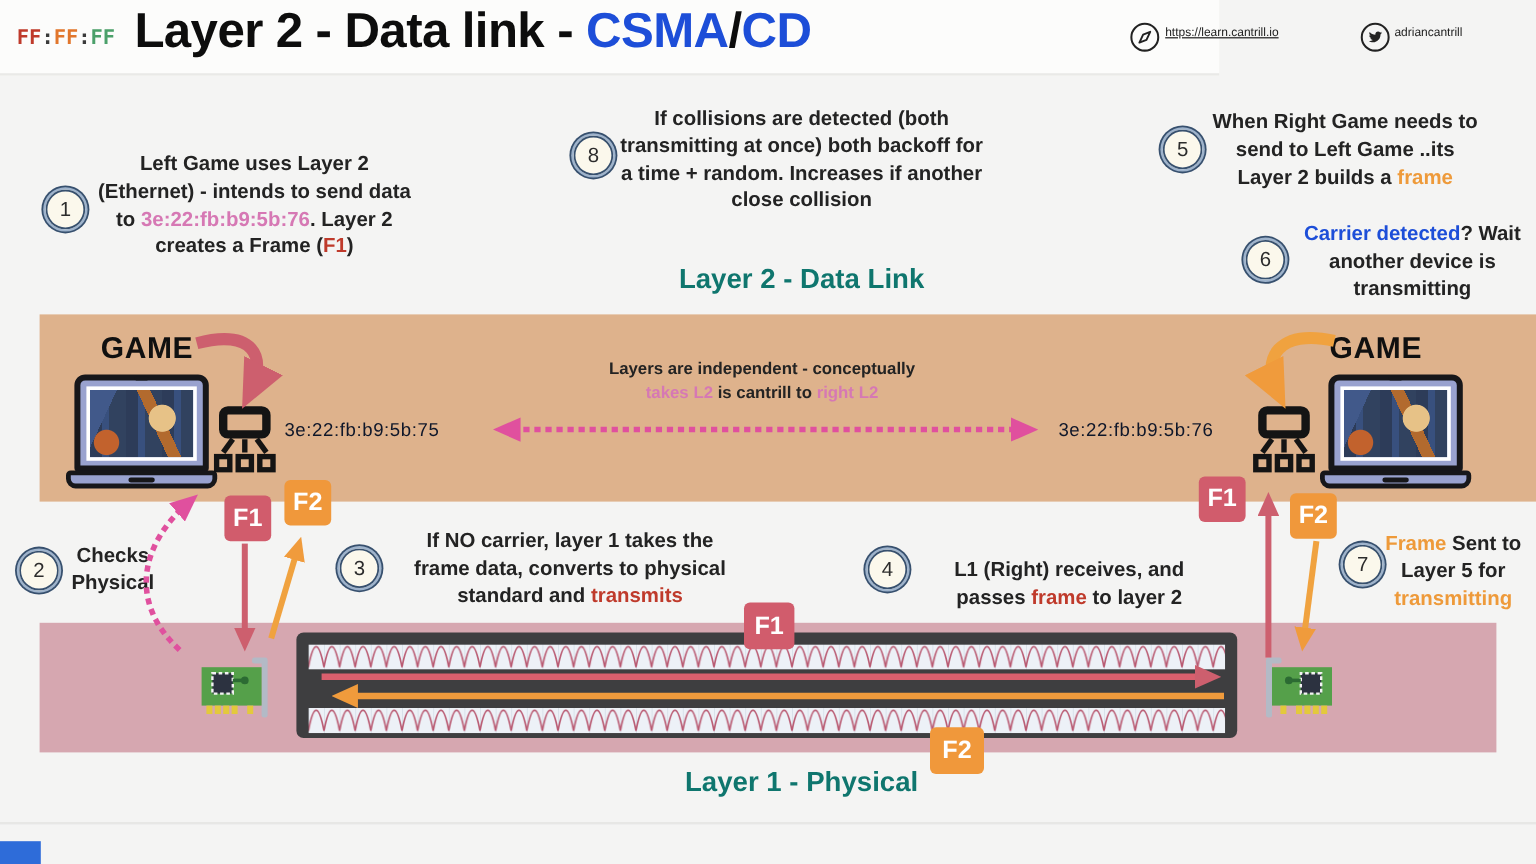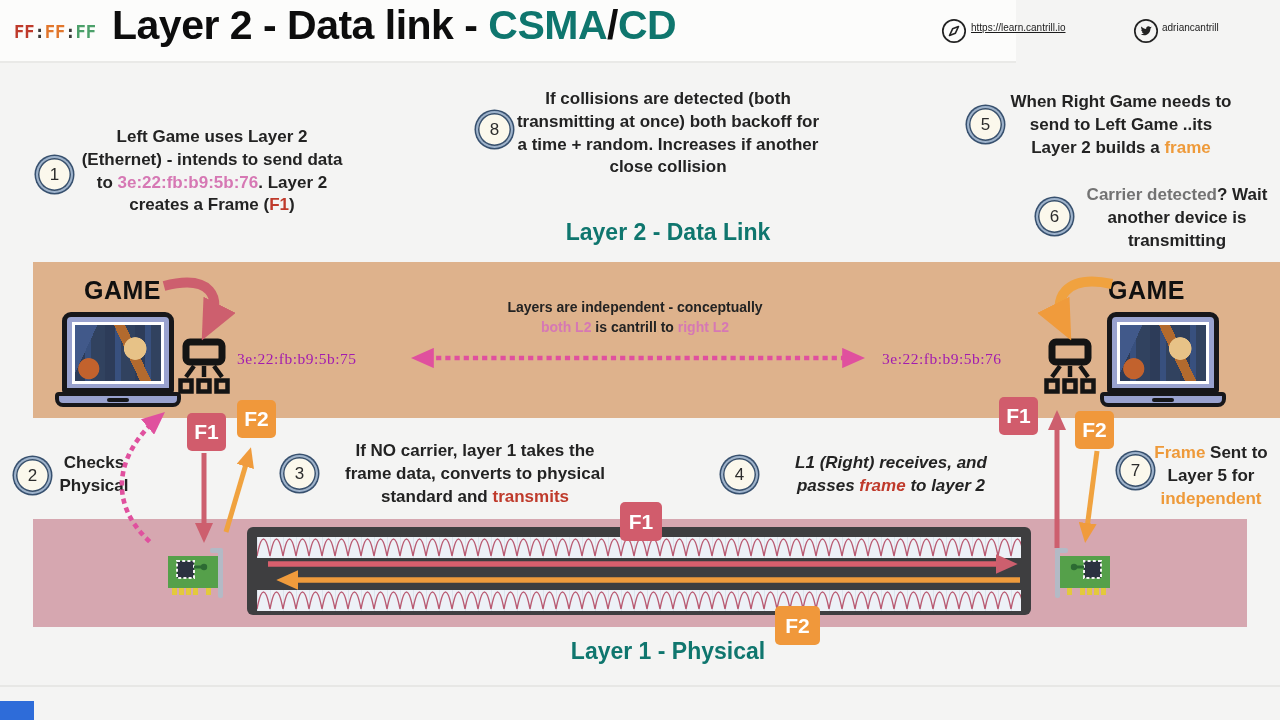--- a/index.html
+++ b/index.html
@@ -7,53 +7,53 @@
     width:1280px;height:720px;position:relative;overflow:hidden;
     background:#f4f4f3;
     font-family:"Liberation Sans","DejaVu Sans",sans-serif;
     color:#262626;
   }
   
   .header{position:absolute;left:0;top:0;width:1016px;height:61px;background:#fcfcfb;border-bottom:2px solid #e9e9e7;}
   .logo{position:absolute;left:14px;top:22px;font-family:"DejaVu Sans Mono",monospace;font-weight:bold;font-size:17px;letter-spacing:0px;}
   .logo .r{color:#bf3a2b}.logo .o{color:#e1762c}.logo .g{color:#4ba06a}.logo .c{color:#3a3a3a}
   .title{position:absolute;left:112px;top:2px;font-size:41px;font-weight:800;letter-spacing:-0.5px;color:#0d0d0d;white-space:nowrap;}
-  .title .orange{color:#0f766e;}
+  .title .orange{color:#1d4ed8;}
   .hlink{position:absolute;top:22px;font-size:10px;color:#1c1c1c;}
   .hicon{position:absolute;top:18px;width:26px;height:26px;}
   a.plain{color:#1c1c1c;text-decoration:underline;}
   .handle{text-decoration:none;}
   
   .band-l2{position:absolute;left:33px;right:0;top:262px;height:156px;background:#deb28c;}
   .band-l1{position:absolute;left:33px;width:1214px;top:519px;height:108px;background:#d6a7b0;}
   .layer-heading{position:absolute;left:0;width:1280px;text-align:center;font-size:23px;font-weight:800;color:#0f766e;padding-left:28px;}
   
   .note{position:absolute;font-size:17px;font-weight:700;line-height:1.34;text-align:center;color:#232323;}
   .numcircle{position:absolute;width:33px;height:33px;border-radius:50%;background:#fbf8ec;
     box-shadow:0 0 0 2px #9eb3cc,0 0 0 3.5px #37506e, inset 0 0 0 1.5px #37506e;
     display:flex;align-items:center;justify-content:center;font-size:17px;color:#2c2c2c;font-weight:400;}
   .pink{color:#d678b4;}
-  .magenta{color:#737373;}
+  .magenta{color:#1d4ed8;}
   .red{color:#bf3a2b;}
   .orange{color:#ee9a3a;}
   
   .game-label{position:absolute;font-size:25px;font-weight:800;color:#101010;letter-spacing:0.5px;}
   .laptop{position:absolute;width:126px;height:95px;}
   .lap-screen{position:absolute;left:7px;top:0;width:112px;height:81px;background:#99a2cf;border:5px solid #17171a;border-radius:9px 9px 3px 3px;box-sizing:border-box;}
   .lap-img{position:absolute;left:5px;top:5px;right:5px;bottom:4px;border:3px solid #ffffff;
     background:
       radial-gradient(circle at 70% 42%, #e7c287 0 16%, rgba(0,0,0,0) 17%),
       radial-gradient(circle at 16% 78%, #c2622d 0 12%, rgba(0,0,0,0) 13%),
       linear-gradient(115deg, #41598a 0 20%, rgba(0,0,0,0) 20%),
       linear-gradient(65deg, rgba(0,0,0,0) 58%, #b26a2e 58% 68%, rgba(0,0,0,0) 68%),
       repeating-linear-gradient(90deg, #2d3c59 0 10px, #38507e 10px 16px, #31425f 16px 30px);}
   .lap-cam{position:absolute;top:2px;left:50%;transform:translateX(-50%);width:12px;height:3px;background:#17171a;border-radius:2px;}
   .lap-base{position:absolute;left:0;bottom:0;width:126px;height:15px;background:#99a2cf;border:4px solid #17171a;border-radius:4px 4px 8px 8px;box-sizing:border-box;}
   .lap-dash{position:absolute;left:50%;top:50%;transform:translate(-50%,-50%);width:22px;height:4px;background:#17171a;border-radius:2px;}
-  .mac{position:absolute;font-family:Liberation Serif, serif;font-size:15.5px;color:#a21caf;letter-spacing:0.5px;white-space:nowrap;}
+  .mac{position:absolute;font-family:Liberation Sans, sans-serif;font-size:15.5px;color:#0f172a;letter-spacing:0.5px;white-space:nowrap;}
   .center-text{position:absolute;left:0;width:1270px;text-align:center;font-size:14px;font-weight:700;line-height:1.45;color:#232323;}
   
   .badge{position:absolute;width:39px;height:38px;border-radius:5px;display:flex;align-items:center;justify-content:center;
     color:#fff;font-size:21px;font-weight:800;z-index:6;}
   .badge.f1{background:#d15c6c;}
   .badge.f2{background:#f0983b;}
   
   .cable{position:absolute;left:247px;top:527px;width:784px;height:88px;background:#3e3e40;border-radius:6px;z-index:3;}
   .strip{position:absolute;left:10px;width:764px;height:21px;}
   .nic{position:absolute;width:66px;height:58px;z-index:4;}
@@ -83,21 +83,21 @@
 </div>
 
 <div class="band-l2"></div>
 <div class="band-l1"></div>
 
 <div class="layer-heading" style="top:219px;">Layer 2 - Data Link</div>
 <div class="layer-heading" style="top:638px;text-align:center;">Layer 1 - Physical</div>
 
 <div class="center-text" style="top:297px;">
   <span>Layers are independent - conceptually</span><br>
-  <span class="pink">both L2</span><span> is cantrill to </span><span class="pink">right L2</span>
+  <span class="pink">takes L2</span><span> is cantrill to </span><span class="pink">right L2</span>
 </div>
 
 <div class="numcircle" style="left:38px;top:158px;">
     <span>1</span>
   </div>
 <div class="note" style="left:78px;top:126px;width:268px;">
   <span>Left Game uses Layer 2 (Ethernet) - intends to send data to </span><span class="pink">3e:22:fb:b9:5b:76</span><span>. Layer 2 creates a Frame (</span><span class="red">F1</span><span>)</span>
 </div>
 
 <div class="numcircle" style="left:478px;top:113px;">
@@ -127,29 +127,29 @@
 <div class="numcircle" style="left:283px;top:457px;">
     <span>3</span>
   </div>
 <div class="note" style="left:330px;top:440px;width:290px;">
   <span>If NO carrier, layer 1 takes the frame data, converts to physical standard and </span><span class="red">transmits</span>
 </div>
 
 <div class="numcircle" style="left:723px;top:458px;">
     <span>4</span>
   </div>
-<div class="note" style="left:772px;top:452px;width:238px;font-style:italic;">
+<div class="note" style="left:772px;top:464px;width:238px;">
   <span>L1 (Right) receives, and passes </span><span class="red">frame</span><span> to layer 2</span>
 </div>
 
 <div class="numcircle" style="left:1119px;top:454px;">
     <span>7</span>
   </div>
 <div class="note" style="left:1143px;top:442px;width:136px;">
-  <span class="orange">Frame</span><span> Sent to Layer 5 for </span><span class="orange">independent</span>
+  <span class="orange">Frame</span><span> Sent to Layer 5 for </span><span class="orange">transmitting</span>
 </div>
 
 <div class="game-label" style="left:84px;top:276px;">GAME</div>
 <div class="game-label" style="left:1108px;top:276px;">GAME</div>
 
 <div class="laptop" style="left:55px;top:312px;">
   <div class="lap-screen">
       <div class="lap-img"></div>
     </div>
   <div class="lap-cam"></div>

